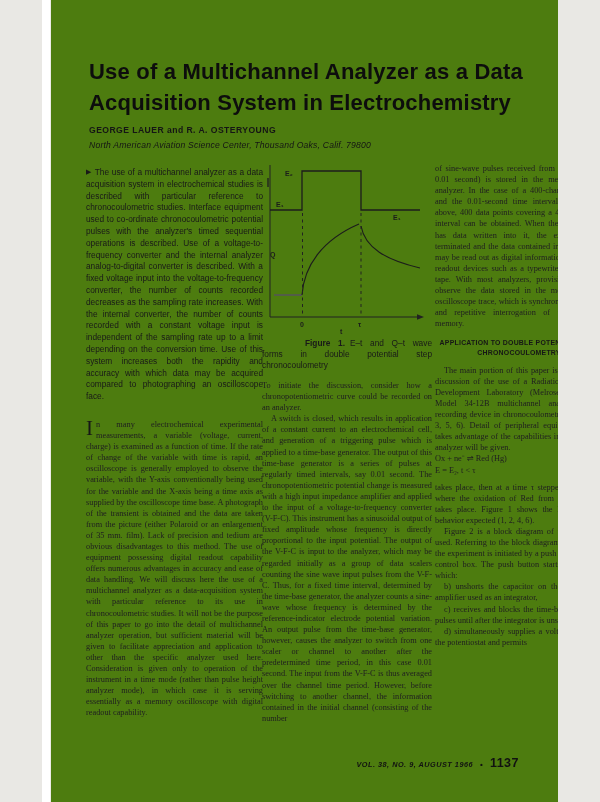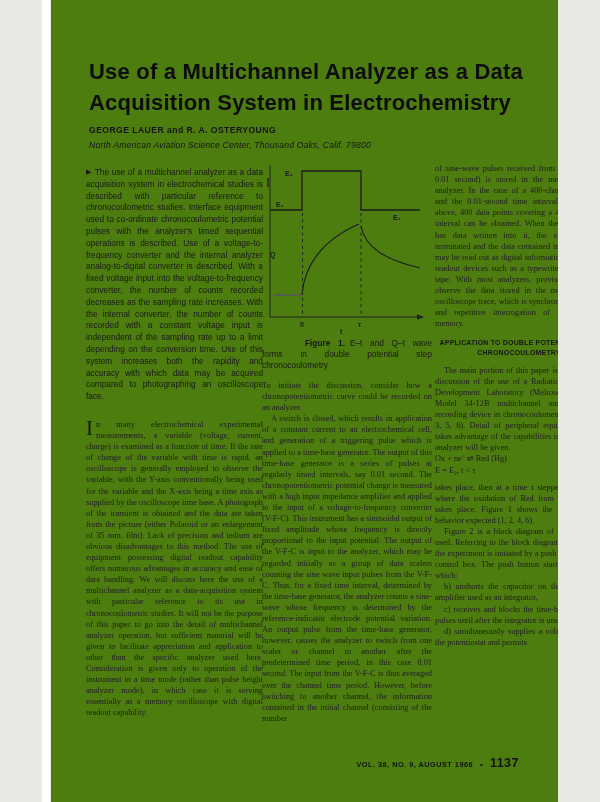--- a/index.html
+++ b/index.html
@@ -48,21 +48,21 @@
     margin:9px 2px 7px 2px; color:#161616; }
 
   .equation  { font-size:8.3px; margin:5px 0 1px 0; text-indent:0 !important; }
   .eq-line2  { display:flex; justify-content:space-between; gap:16px;
     font-size:8.3px; margin:1px 0 5px 0; }
   .list-item { text-indent:9px; }
 
   .footer { position:absolute; right:39px; bottom:32px; display:flex;
     align-items:baseline; gap:7px;
     font-family:"Liberation Sans", sans-serif; font-weight:bold; color:#111; }
-  .footer-vol   { font-size:7.3px; letter-spacing:.5px; }
+  .footer-vol   { font-size:7.3px; letter-spacing:.5px;font-style:italic; }
   .footer-dot   { font-size:8px; }
   .footer-page  { font-size:12.5px; letter-spacing:.5px; }
 
   .figlabel { font:bold 7px "Liberation Sans", sans-serif; fill:#1c1c1c; }
 </style>
 </head>
 <body>
 
 <div class="page">
   <div class="scan-edge"></div>

